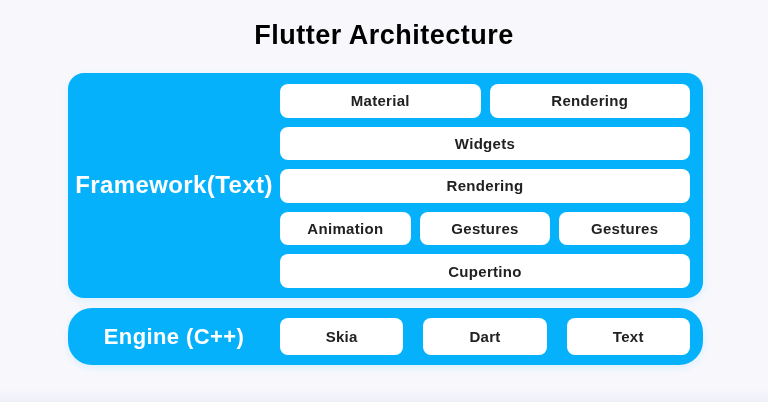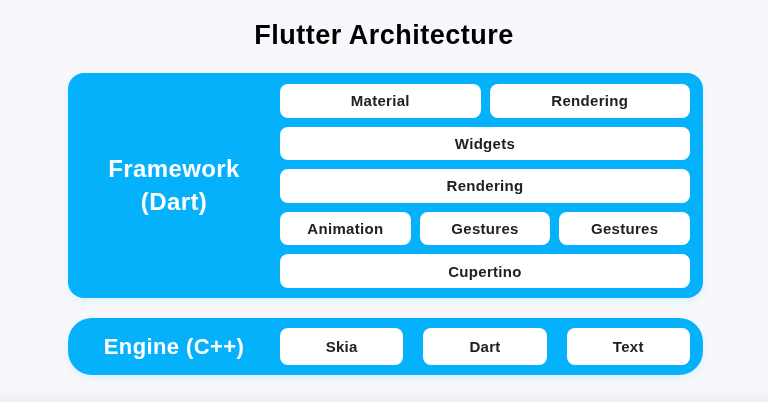--- a/index.html
+++ b/index.html
@@ -20,25 +20,25 @@
     color: #000000;
   }
   .layer {
     position: absolute;
     left: 68px;
     width: 635px;
     background: #06b1fc;
     box-shadow: 0 3px 8px rgba(6,177,252,0.12);
   }
   .layer.framework { top: 73px; height: 225px; border-radius: 16px; }
-  .layer.engine    { top: 318px; height: 57px; border-radius: 24px; }
+  .layer.engine    { top: 308px; height: 57px; border-radius: 24px; }
   .layer-label {
     position: absolute;
     left: 0; top: 0; bottom: 0; width: 212px;
-    display: flex; flex-direction: column;
+    display: flex; flex-direction: row;
     align-items: center; justify-content: center;
     color: #ffffff;
     font-weight: 700;
     text-align: center;
   }
   .framework .layer-label { font-size: 24px; line-height: 1.35; letter-spacing: 0.4px; }
   .engine .layer-label    { font-size: 22px; letter-spacing: 0.4px; }
   .rows {
     position: absolute;
     left: 212px; right: 13px; top: 11px; bottom: 10px;
@@ -64,21 +64,21 @@
 </head>
 <body>
 
 <div class="diagram">
 
   <div class="title">Flutter Architecture</div>
 
   <div class="layer framework">
     <div class="layer-label">
       <span>Framework</span>
-      <span>(Dart)</span>
+      <span>(Text)</span>
     </div>
     <div class="rows">
       <div class="row">
         <div class="cell">Material</div>
         <div class="cell">Rendering</div>
       </div>
       <div class="row">
         <div class="cell">Widgets</div>
       </div>
       <div class="row">

